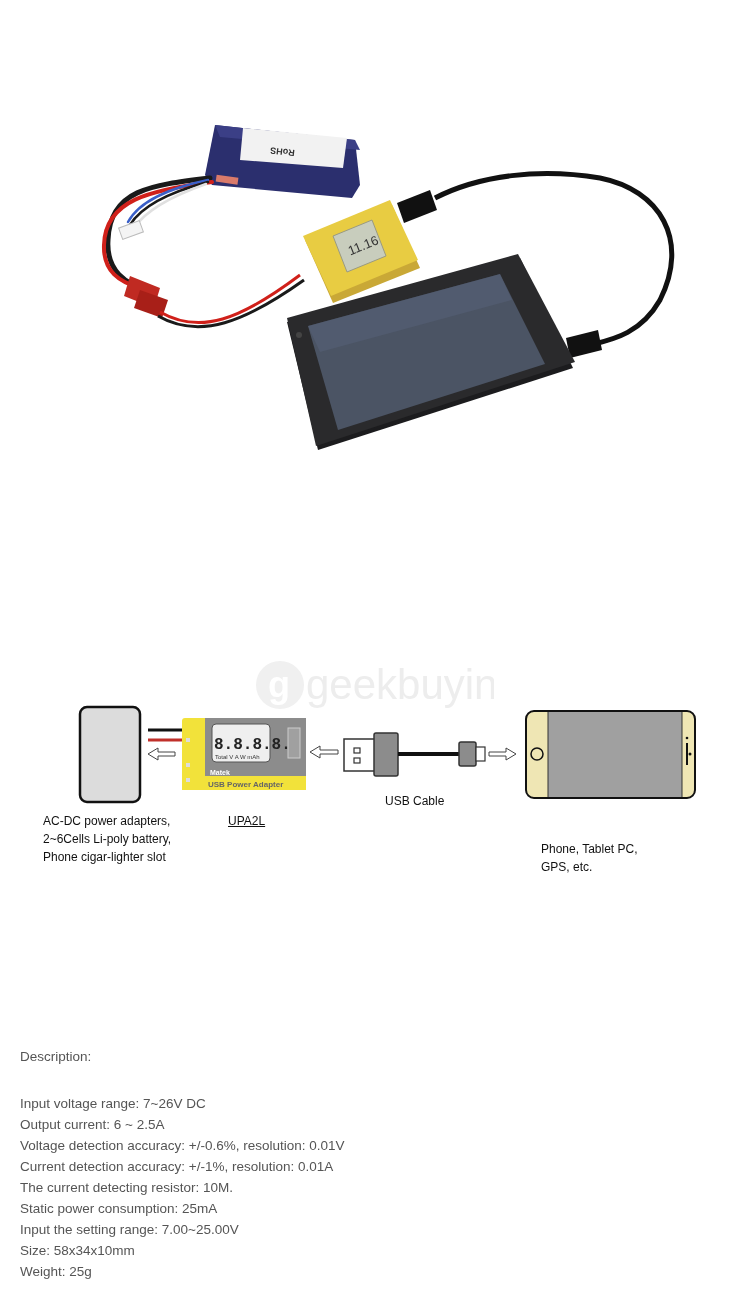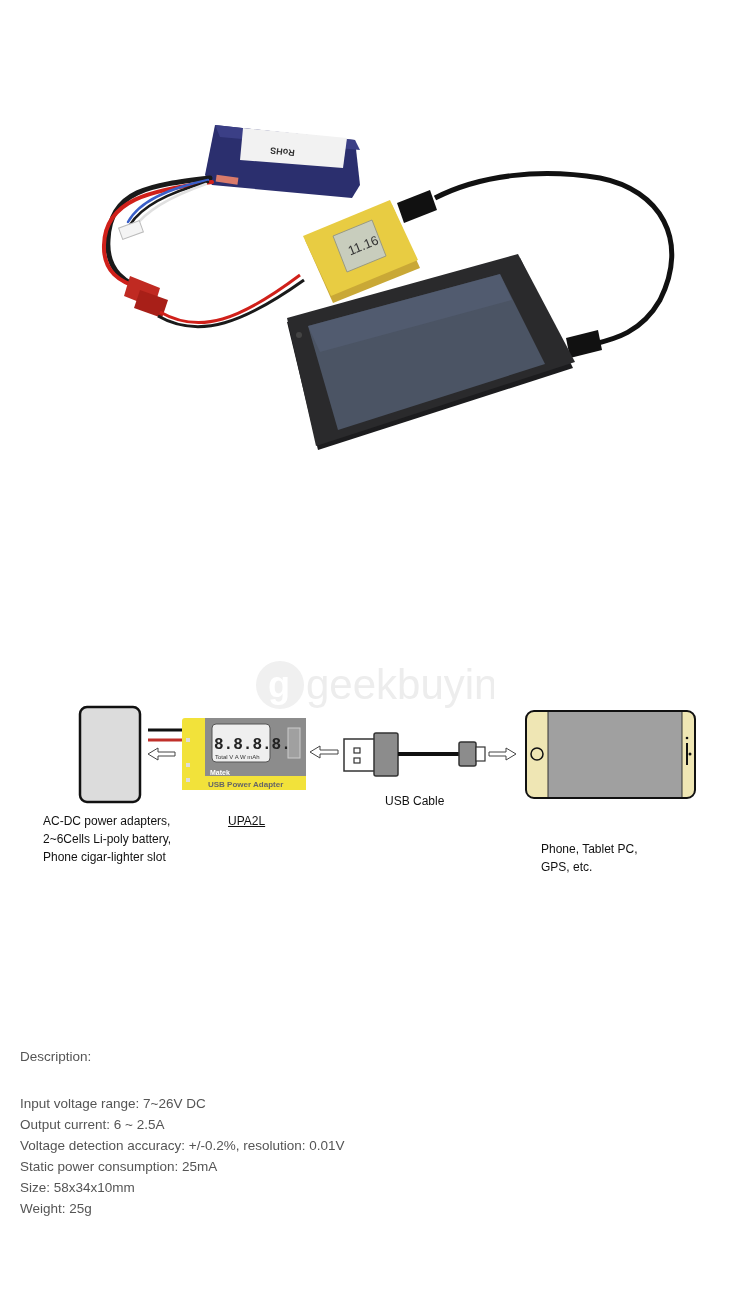--- a/index.html
+++ b/index.html
@@ -145,17 +145,20 @@
 <div class="label" style="left:385px; top:792px;">USB Cable</div>
 <div class="label" style="left:541px; top:840px;">
   <div>Phone, Tablet PC,</div>
   <div>GPS, etc.</div>
 </div>
 
 <div class="desc-title">Description:</div>
 <ul class="desc-list">
   <li>Input voltage range: 7~26V DC</li>
   <li>Output current: 6 ~ 2.5A</li>
-  <li>Voltage detection accuracy: +/-0.2%, resolution: 0.01V</li>
+  <li>Voltage detection accuracy: +/-0.6%, resolution: 0.01V</li>
+  <li>Current detection accuracy: +/-1%, resolution: 0.01A</li>
+  <li>The current detecting resistor: 10M.</li>
   <li>Static power consumption: 25mA</li>
+  <li>Input the setting range: 7.00~25.00V</li>
   <li>Size: 58x34x10mm</li>
   <li>Weight: 25g</li>
 </ul>
 
 </body></html>

